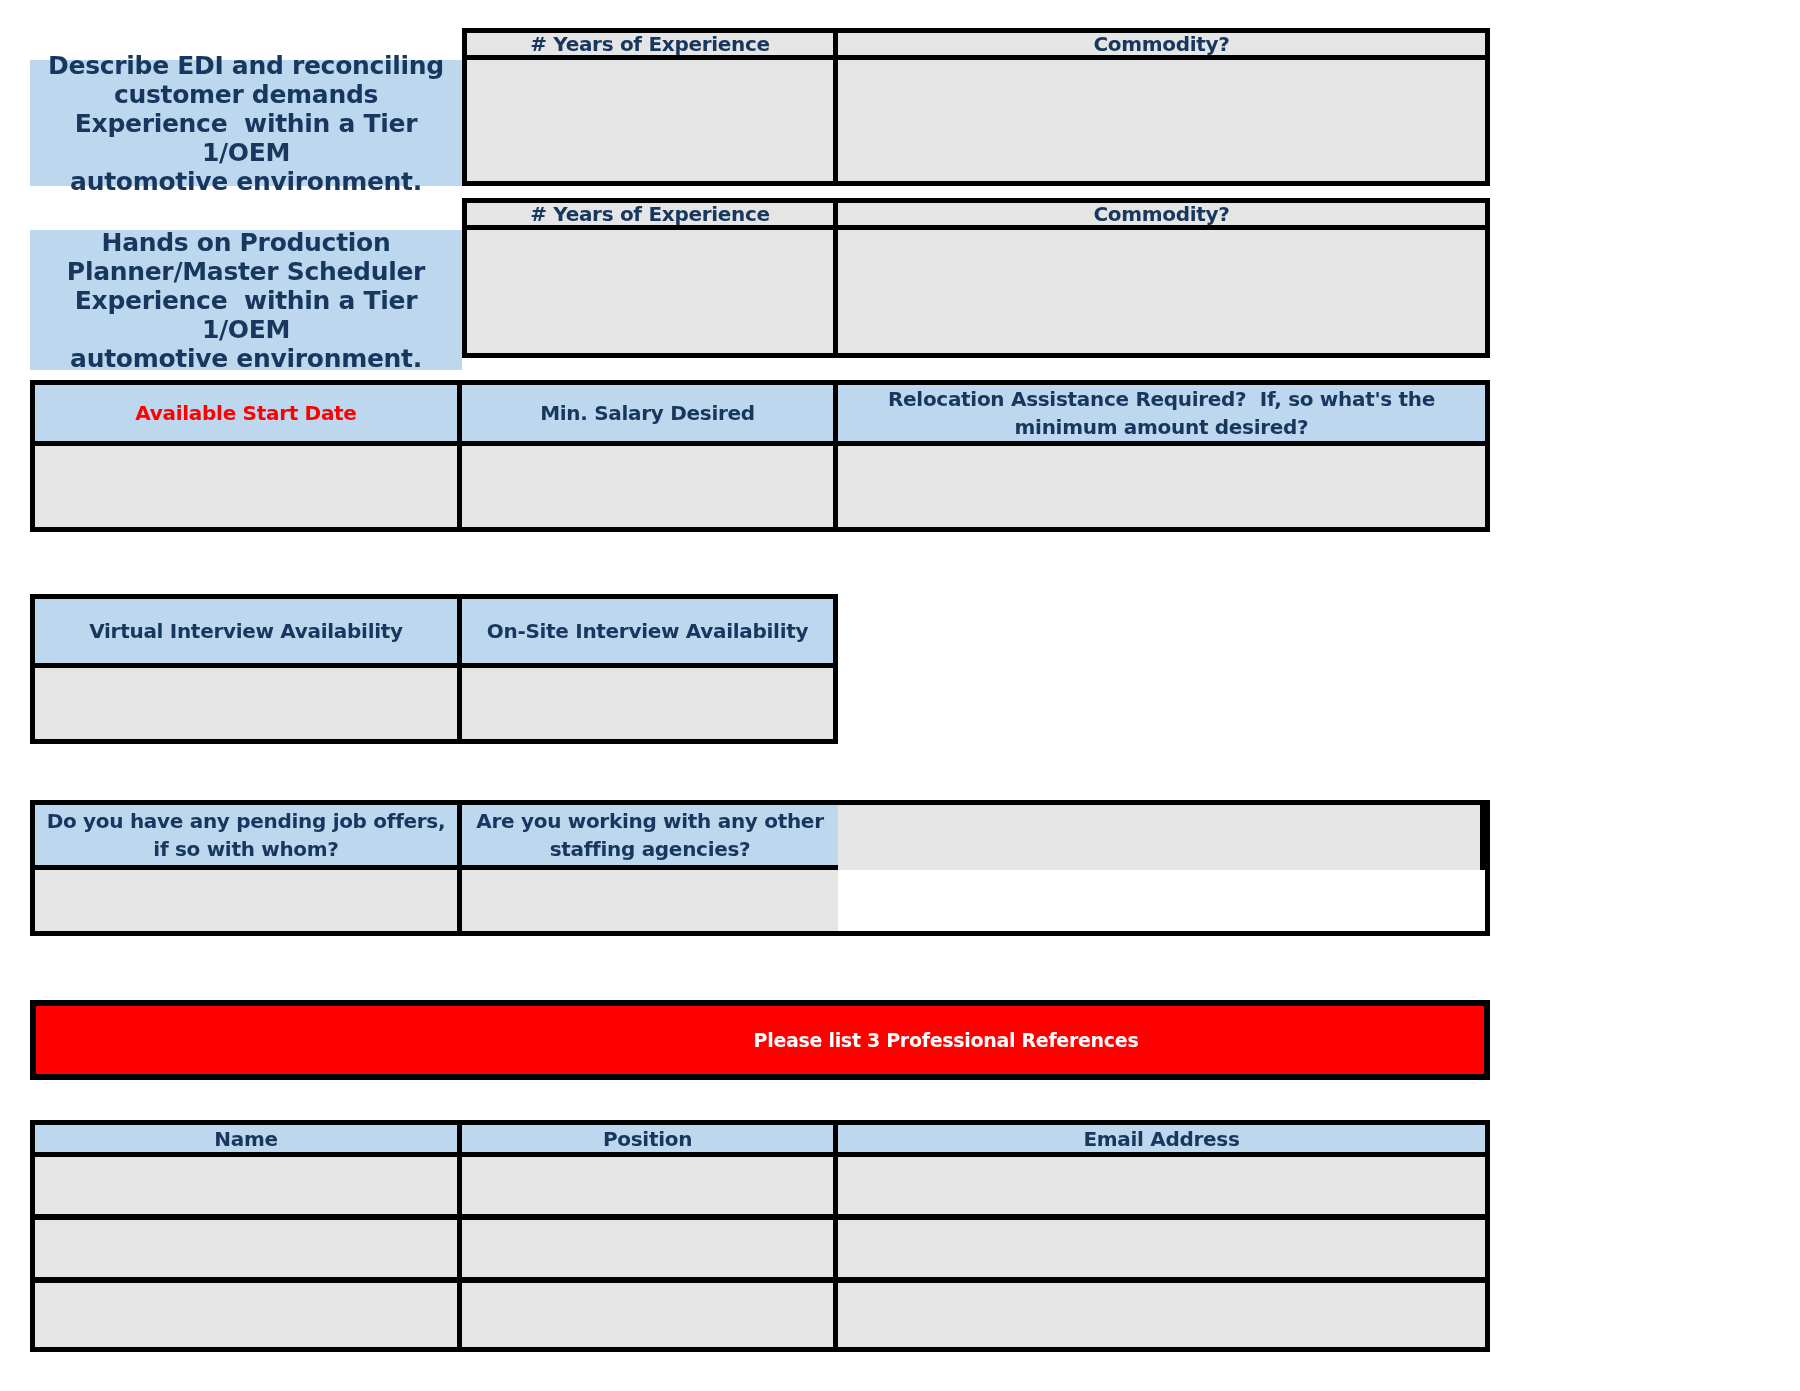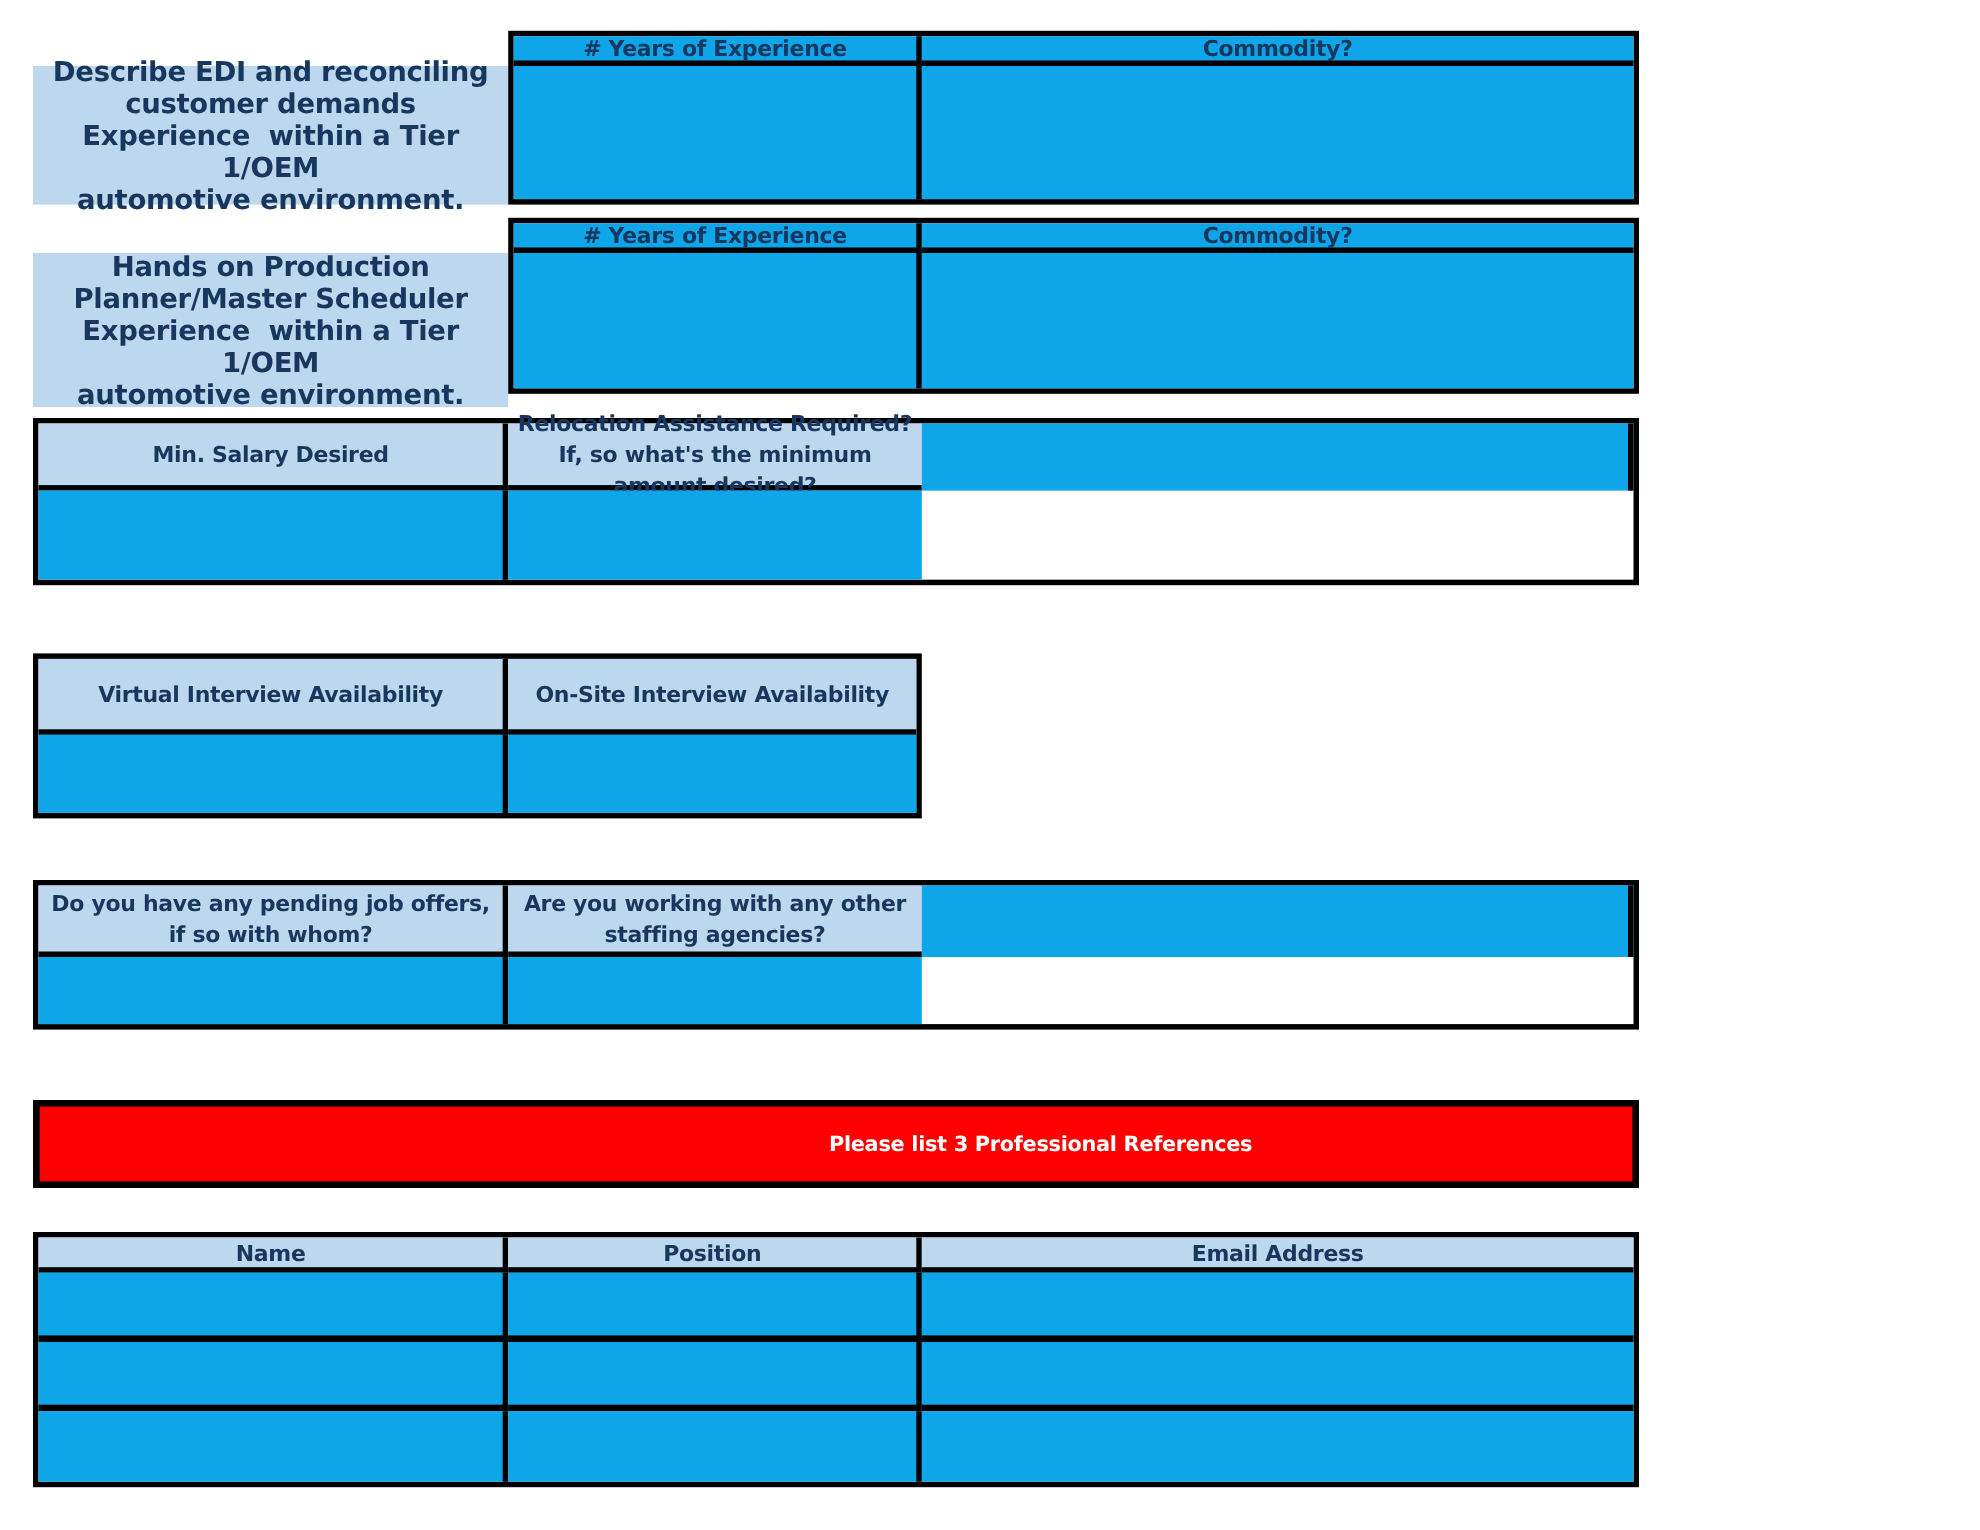--- a/index.html
+++ b/index.html
@@ -19,21 +19,21 @@
     justify-content:center;
     text-align:center;
     color:#17375E;
     white-space:pre-wrap;
     font-size:20px;
     line-height:28px;
     padding:2px 6px;
   }
   .abs{position:absolute;box-sizing:border-box;}
   .blue{background:#BDD7EE;}
-  .white{background:#0ea5e9;}
+  .white{background:#e5e5e5;}
   .tbl{
     border:5px solid #000;
     display:grid;
     background:#ffffff;
   }
   .bdr{border-right:5px solid #000;}
   .bdb{border-bottom:5px solid #000;}
   .bdb6{border-bottom:6px solid #000;}
   .label-cell{
     display:flex;
@@ -94,20 +94,21 @@
     <span>automotive environment.</span>
   </div>
   <div class="abs tbl exp-tbl" style="left:462px;top:198px;width:1028px;height:160px;">
     <div class="cell white bdr bdb"># Years of Experience</div>
     <div class="cell white bdb">Commodity?</div>
     <div class="cell white bdr"></div>
     <div class="cell white"></div>
   </div>
 
   <div class="abs tbl three-col avail-tbl" style="left:30px;top:380px;width:1460px;height:152px;">
+    <div class="cell blue bdr bdb red-text">Available Start Date</div>
     <div class="cell blue bdr bdb">Min. Salary Desired</div>
     <div class="cell blue bdb">Relocation Assistance Required?  If, so what's the minimum amount desired?</div>
     <div class="cell white bdr"></div>
     <div class="cell white bdr"></div>
     <div class="cell white"></div>
   </div>
 
   <div class="abs tbl int-tbl" style="left:30px;top:594px;width:808px;height:150px;">
     <div class="cell blue bdr bdb">Virtual Interview Availability</div>
     <div class="cell blue bdb">On-Site Interview Availability</div>

